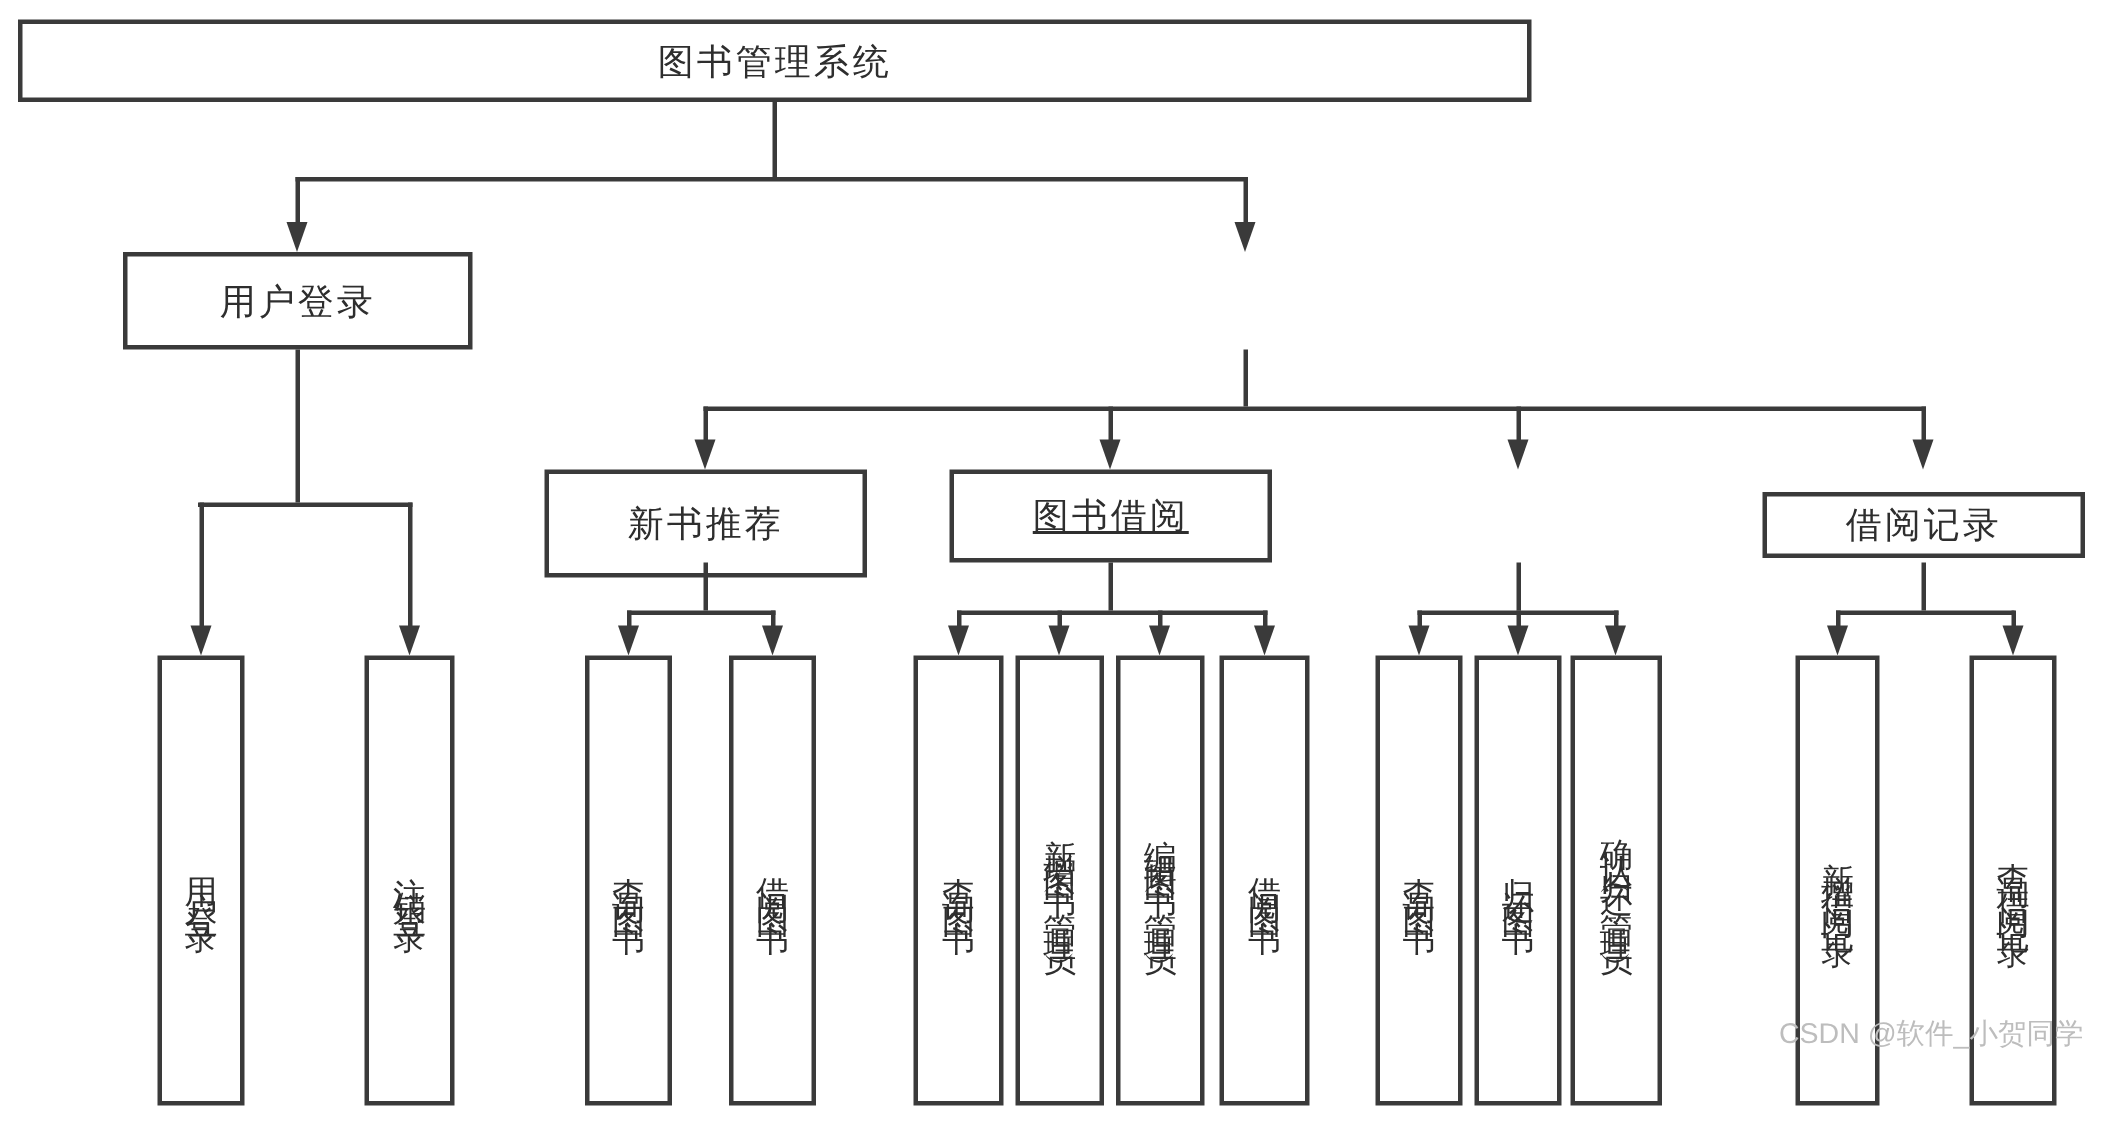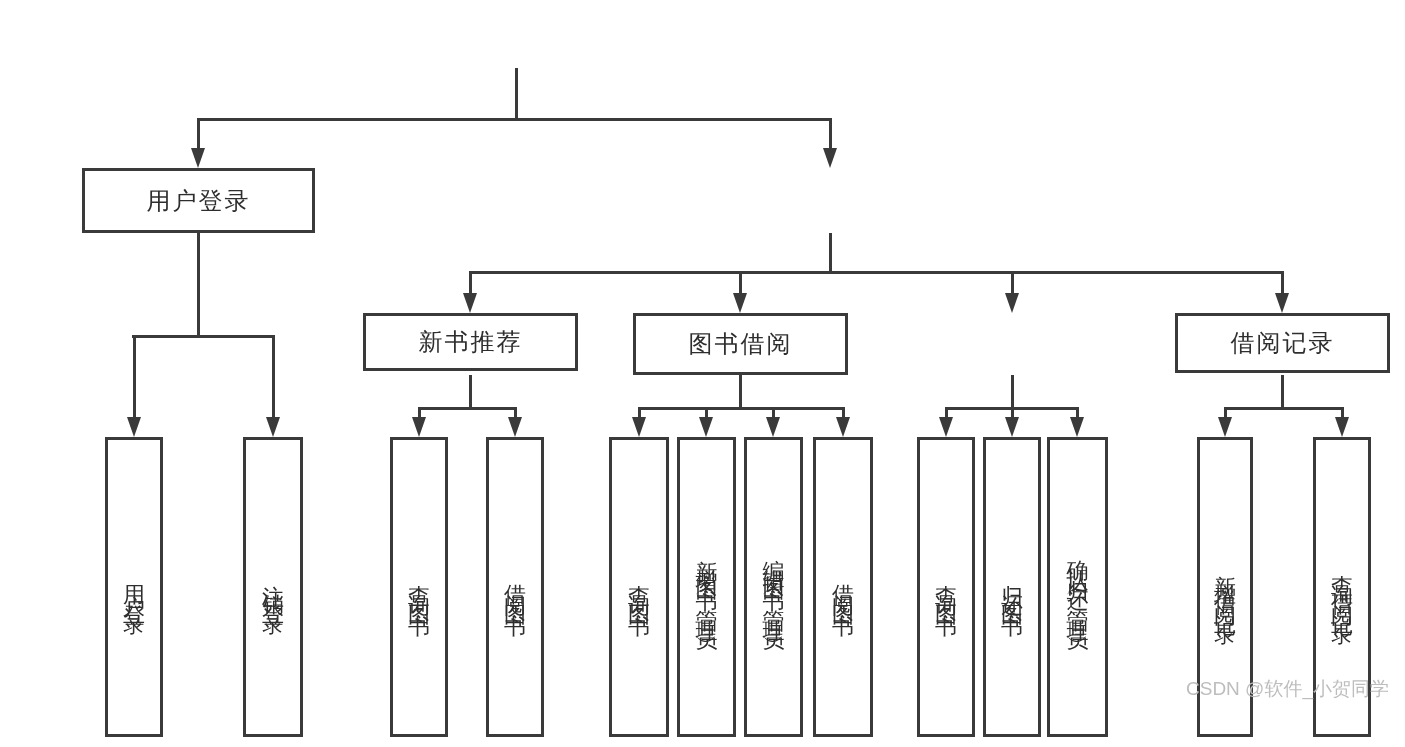--- a/index.html
+++ b/index.html
@@ -52,20 +52,21 @@
     color:var(--wm);
     z-index:10;
     white-space:nowrap;
   }
 </style>
 </head>
 <body>
 
 <div class="stage">
 
+  <div class="box" style="left:12px;top:13px;width:1009px;height:55px;">图书管理系统</div>
 
   <div class="vl" style="left:515px;top:68px;height:50px;"></div>
   <div class="hl" style="left:197px;top:118px;width:635px;"></div>
   <div class="vl" style="left:197px;top:118px;height:32px;"></div>
   <div class="arr" style="left:191px;top:148px;"></div>
   <div class="vl" style="left:829px;top:118px;height:32px;"></div>
   <div class="arr" style="left:823px;top:148px;"></div>
 
   <div class="box" style="left:82px;top:168px;width:233px;height:65px;">用户登录</div>
 
@@ -80,23 +81,23 @@
   <div class="hl" style="left:469px;top:271px;width:815px;"></div>
   <div class="vl" style="left:469px;top:271px;height:26px;"></div>
   <div class="arr" style="left:463px;top:293px;"></div>
   <div class="vl" style="left:739px;top:271px;height:26px;"></div>
   <div class="arr" style="left:733px;top:293px;"></div>
   <div class="vl" style="left:1011px;top:271px;height:26px;"></div>
   <div class="arr" style="left:1005px;top:293px;"></div>
   <div class="vl" style="left:1281px;top:271px;height:26px;"></div>
   <div class="arr" style="left:1275px;top:293px;"></div>
 
-  <div class="box" style="left:363px;top:313px;width:215px;height:58px;">新书推荐</div>
-  <div class="box" style="left:633px;top:313px;width:215px;height:62px;">图书借阅</div>
-  <div class="box" style="left:1175px;top:313px;width:215px;height:60px;">借阅记录</div>
+  <div class="box" style="left:363px;top:313px;width:215px;height:72px;">新书推荐</div>
+  <div class="box" style="left:633px;top:313px;width:215px;height:62px;text-decoration:underline;">图书借阅</div>
+  <div class="box" style="left:1175px;top:328px;width:215px;height:44px;">借阅记录</div>
 
   <div class="vl" style="left:469px;top:375px;height:32px;"></div>
   <div class="hl" style="left:418px;top:407px;width:99px;"></div>
   <div class="vl" style="left:418px;top:407px;height:14px;"></div>
   <div class="arr" style="left:412px;top:417px;"></div>
   <div class="vl" style="left:514px;top:407px;height:14px;"></div>
   <div class="arr" style="left:508px;top:417px;"></div>
 
   <div class="vl" style="left:739px;top:375px;height:32px;"></div>
   <div class="hl" style="left:638px;top:407px;width:207px;"></div>

